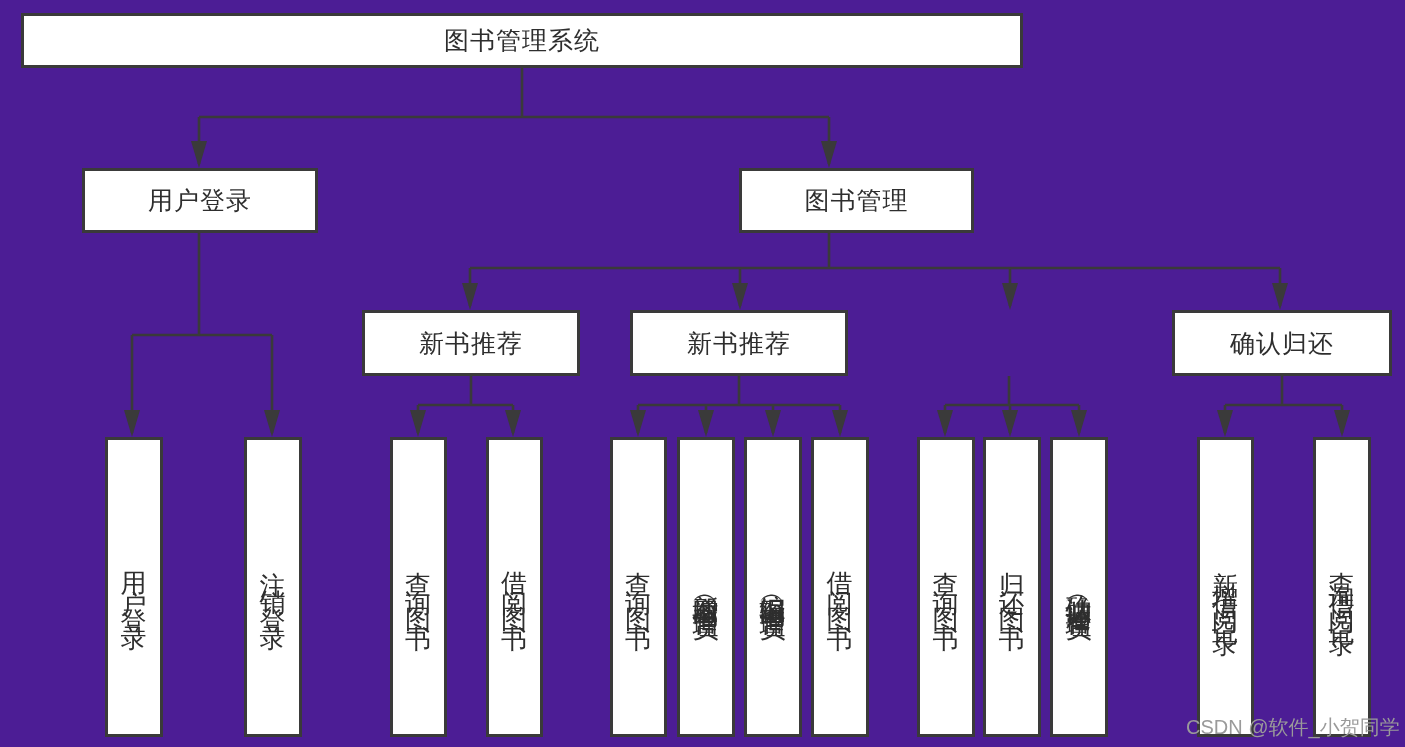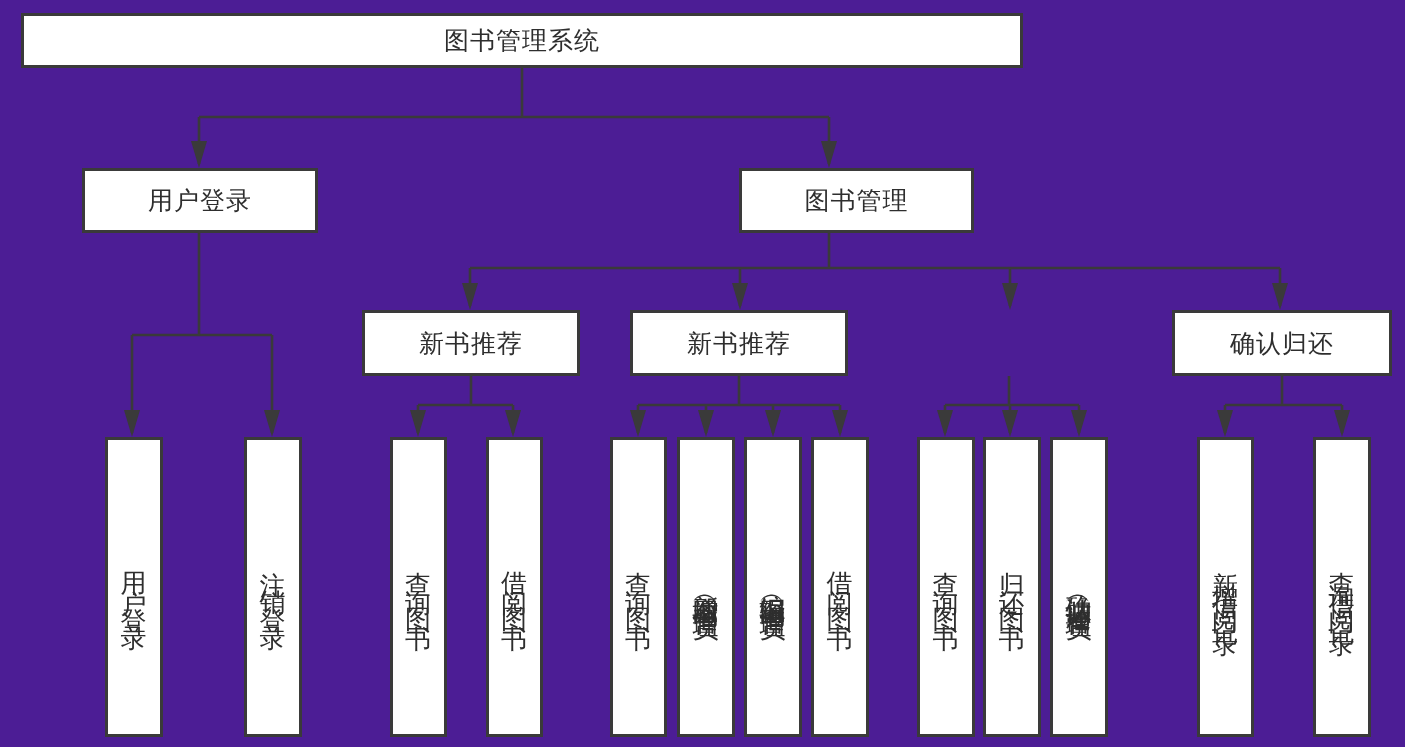--- a/index.html
+++ b/index.html
@@ -150,14 +150,15 @@
     <span class="vtext">确认归还（管理员）</span>
   </div>
 
   <div class="node leaf ls6" style="left:1197px;top:437px;width:57px;height:300px;">
     <span class="vtext">新增借阅记录</span>
   </div>
   <div class="node leaf ls6" style="left:1313px;top:437px;width:58px;height:300px;">
     <span class="vtext">查询借阅记录</span>
   </div>
 
+  <div class="watermark">CSDN @软件_小贺同学</div>
 
 </div>
 
 </body></html>

